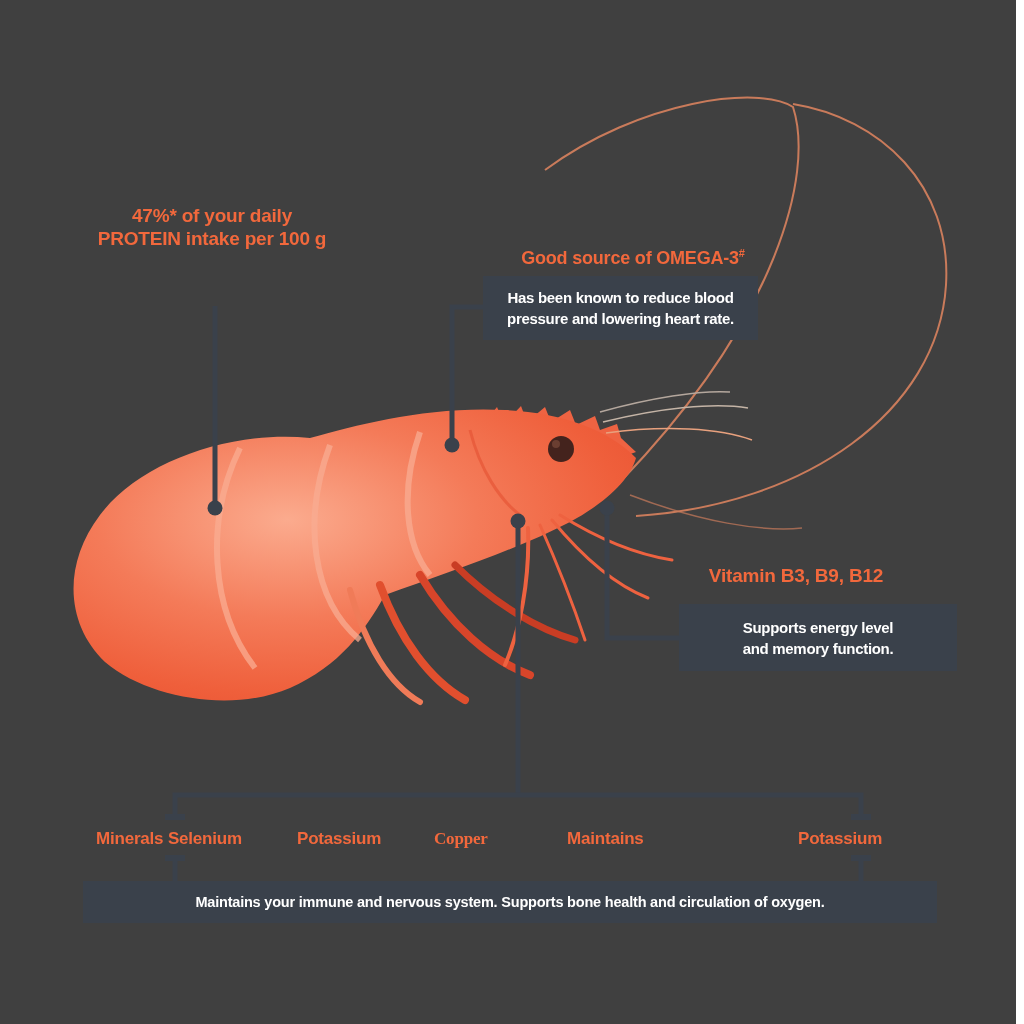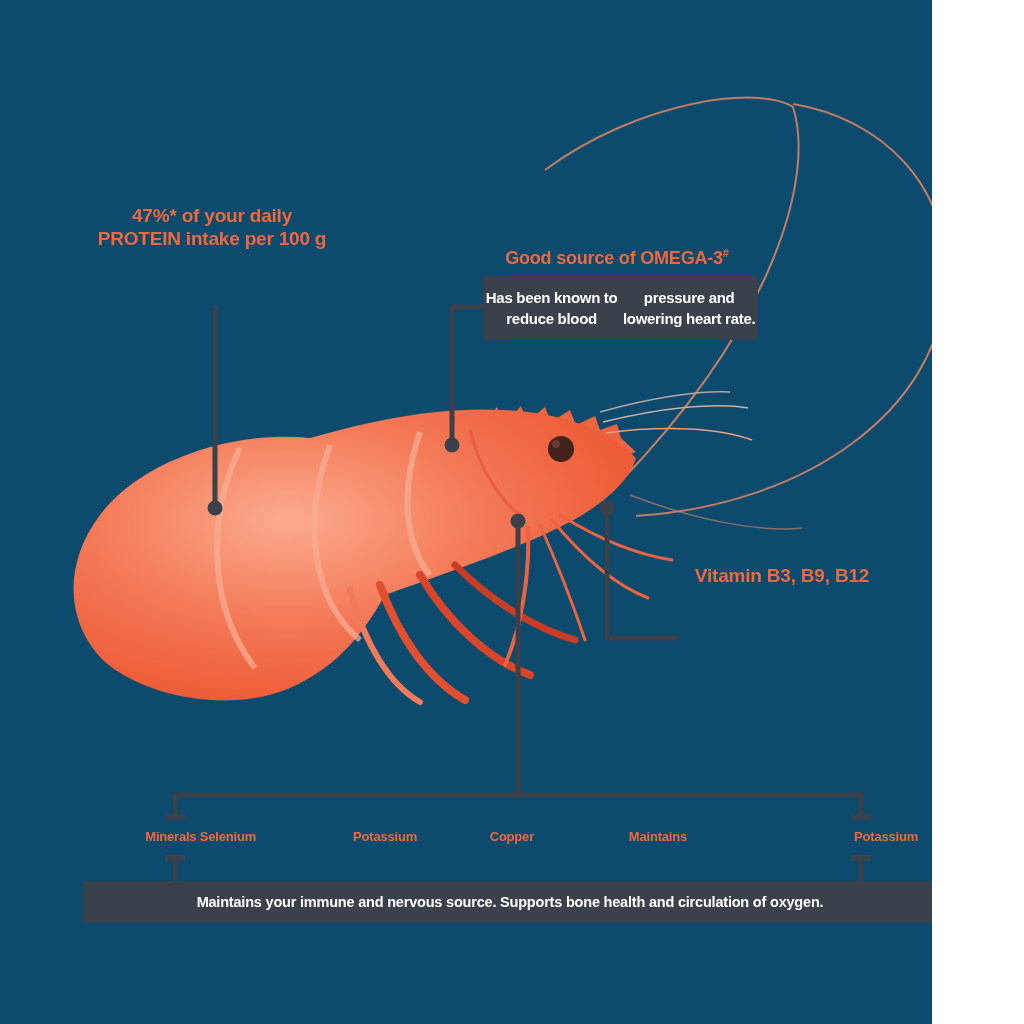--- a/index.html
+++ b/index.html
@@ -2,37 +2,37 @@
 <html><head>
 <meta charset="utf-8">
 <style>
   :root{
     --orange:#f2683c;
     --dark:#3a414b;
     --white:#ffffff;
   }
   html,body{margin:0;padding:0;background:#ffffff;}
   .canvas{
-    position:relative;width:932px;height:1024px;background:#0c4a6e;overflow:hidden;
+    position:relative;width:1016px;height:1024px;background:#404040;overflow:hidden;
     font-family:"Liberation Sans", sans-serif;
   }
   .abs{position:absolute;}
   .heading{
     color:var(--orange);font-weight:bold;text-align:center;
     font-size:18px;line-height:23px;letter-spacing:-0.2px;
   }
   .heading sup{font-size:11px;}
   .dark-box{
     position:absolute;background:var(--dark);color:var(--white);
     display:flex;align-items:center;justify-content:center;text-align:center;
     font-weight:bold;font-size:15px;line-height:21px;letter-spacing:-0.3px;
   }
   .mineral-label{
     position:absolute;top:829px;height:22px;color:var(--orange);
-    font-weight:bold;font-size:13px;text-align:right;letter-spacing:-0.2px;
+    font-weight:bold;font-size:17px;text-align:left;letter-spacing:-0.2px;
   }
   .bottom-bar{
     position:absolute;left:83px;top:881px;width:854px;height:42px;
     background:var(--dark);color:var(--white);display:flex;align-items:center;justify-content:center;
     font-weight:bold;font-size:14.5px;letter-spacing:-0.2px;text-align:center;
   }
   svg.layer{position:absolute;left:0;top:0;}
 </style>
 </head>
 <body>
@@ -122,35 +122,39 @@
       <circle cx="518" cy="521" r="7.5"></circle>
       <circle cx="607" cy="508" r="7.5"></circle>
     </g>
   </svg>
 
   <div class="abs heading" style="left:57px;top:204px;width:310px;font-size:19px;">
     <div>47%* of your daily</div>
     <div>PROTEIN intake per 100 g</div>
   </div>
 
-  <div class="abs heading" style="left:467px;top:242px;width:300px;">
+  <div class="abs heading" style="left:483px;top:242px;width:300px;">
     <span>Good source of OMEGA-3</span><sup>#</sup>
   </div>
-  <div class="dark-box" style="left:483px;top:276px;width:275px;height:64px;flex-direction:row;">
+  <div class="dark-box" style="left:483px;top:276px;width:275px;height:64px;flex-direction:column;">
     <div>Has been known to reduce blood</div>
     <div>pressure and lowering heart rate.</div>
   </div>
 
-  <div class="abs heading" style="left:632px;top:564px;width:300px;font-size:19px;">
+  <div class="abs heading" style="left:646px;top:564px;width:300px;font-size:19px;">
     <span>Vitamin B3, B9, B12</span>
+  </div>
+  <div class="dark-box" style="left:679px;top:604px;width:278px;height:67px;flex-direction:column;">
+    <div>Supports energy level</div>
+    <div>and memory function.</div>
   </div>
 
   <div class="mineral-label" style="left:96px;width:160px;">Minerals Selenium</div>
   <div class="mineral-label" style="left:297px;width:120px;">Potassium</div>
-  <div class="mineral-label" style="left:434px;width:100px;">Copper</div>
+  <div class="mineral-label" style="left:434px;width:100px;font-family:Liberation Serif, serif;">Copper</div>
   <div class="mineral-label" style="left:567px;width:120px;">Maintains</div>
   <div class="mineral-label" style="left:798px;width:120px;">Potassium</div>
 
   <div class="bottom-bar">
-    <span>Maintains your immune and nervous source. Supports bone health and circulation of oxygen.</span>
+    <span>Maintains your immune and nervous system. Supports bone health and circulation of oxygen.</span>
   </div>
 
 </div>
 
 </body></html>

